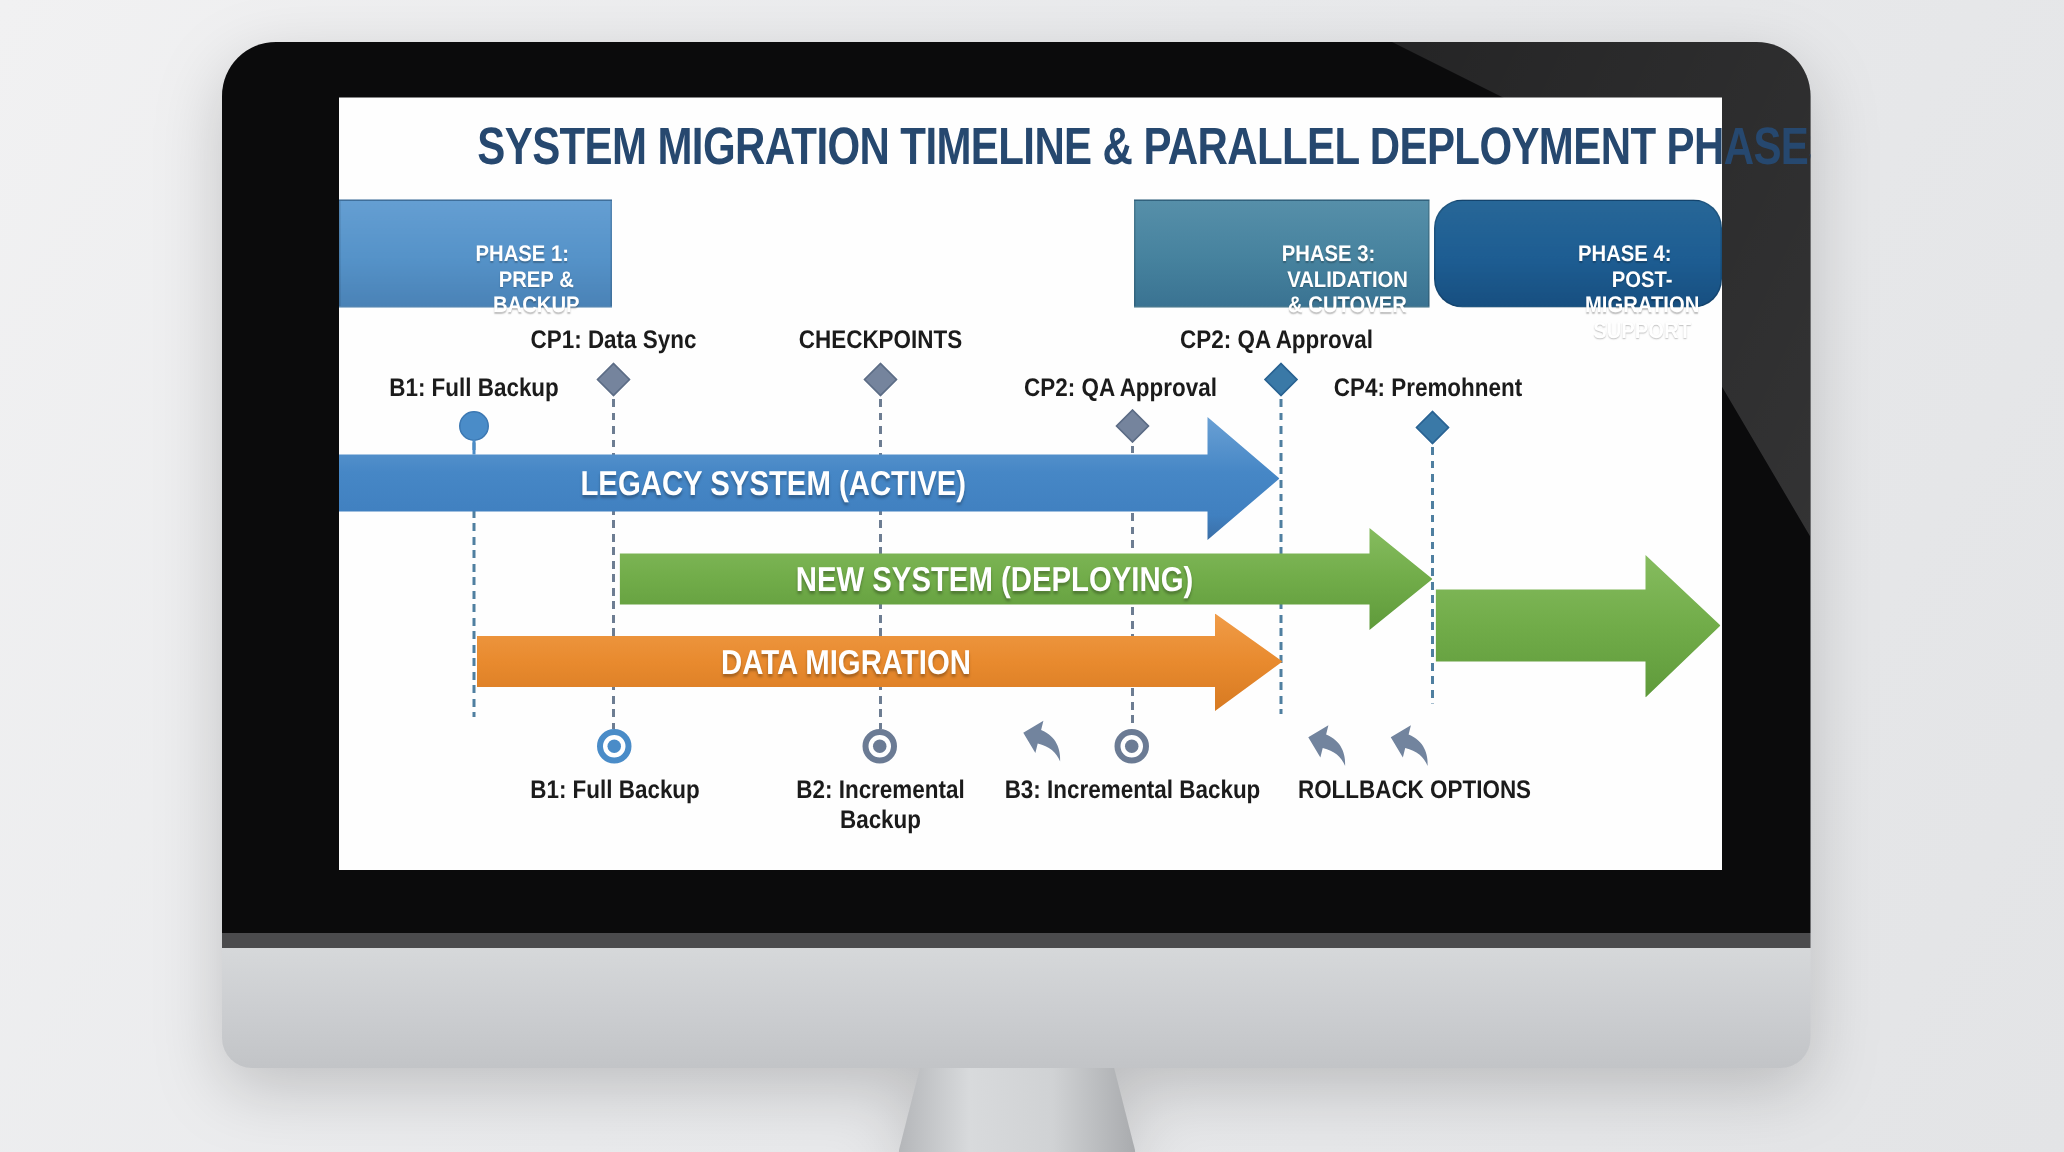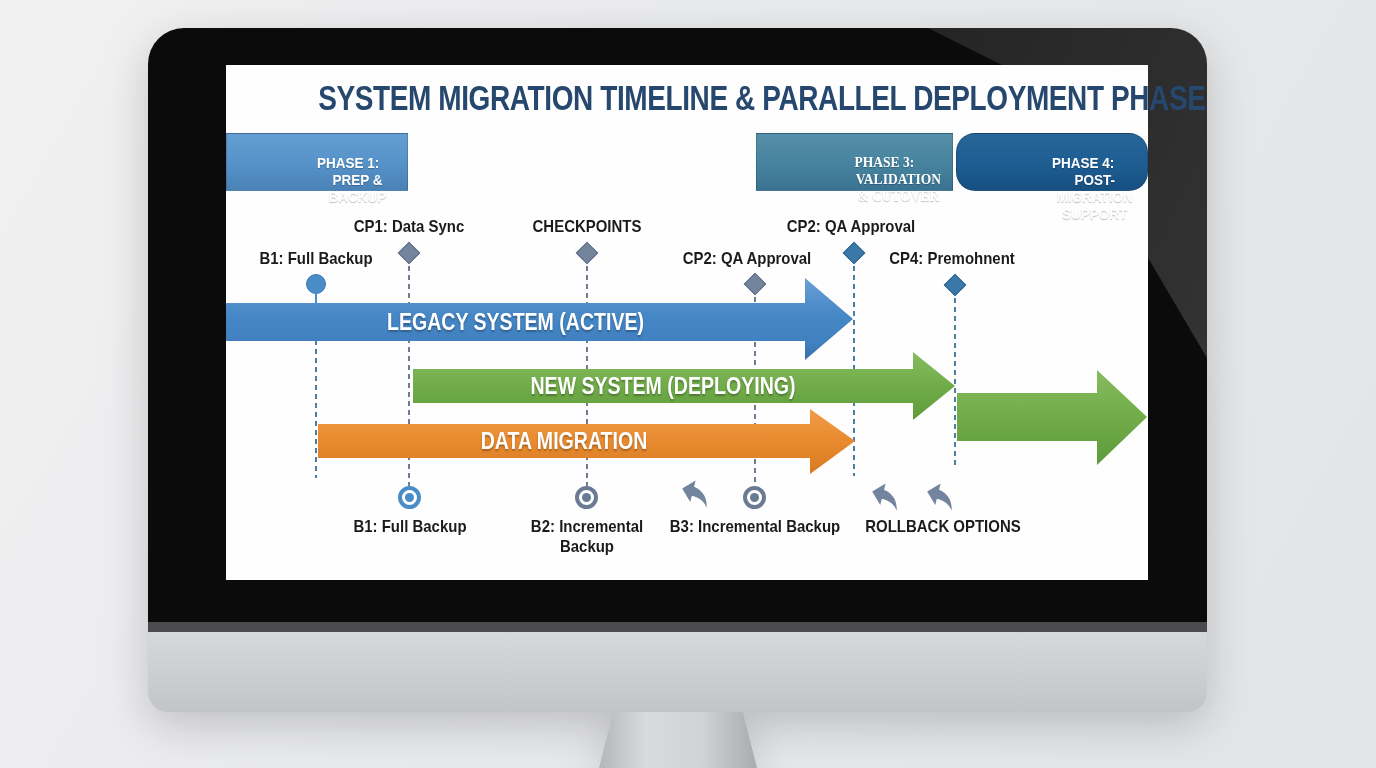--- a/index.html
+++ b/index.html
@@ -23,27 +23,27 @@
     background:linear-gradient(90deg,#b4b6b9 0%,#d8dadc 30%,#d0d2d4 65%,#a9abae 100%);
     clip-path:polygon(9% 0%,91% 0%,100% 100%,0% 100%);}
 
   .slide{position:absolute;left:78px;top:37px;width:922px;height:515px;background:#fefefe;}
   .slide *{position:absolute;box-sizing:border-box;}
 
   .title{left:0;top:12px;width:922px;height:42px;line-height:42px;text-align:center;
     font-size:35px;font-weight:bold;color:#26486f;white-space:nowrap;
     transform:scaleX(0.80);transform-origin:center;letter-spacing:-0.5px;}
 
-  .phase{top:68px;height:58px;display:flex;flex-direction:column;align-items:flex-start;justify-content:center;
+  .phase{top:68px;height:72px;display:flex;flex-direction:column;align-items:flex-start;justify-content:center;
     color:#ffffff;font-weight:bold;font-size:15px;text-align:center;line-height:17px;
     border:1px solid rgba(0,0,0,0.15);text-shadow:0 1px 1px rgba(0,0,0,0.25);}
   .phase .ph-in{position:relative;width:100%;transform:scaleX(0.9);transform-origin:center;}
   .p1{left:0;width:182px;background:linear-gradient(180deg,#649ed2 0%,#5592c8 55%,#4a82b6 100%);}
   .p2{left:185px;width:342px;background:linear-gradient(180deg,#8793a9 0%,#7b89a0 55%,#6e7d95 100%);}
-  .p3{left:530px;width:197px;background:linear-gradient(180deg,#568fa9 0%,#46829e 55%,#3a7392 100%);font-family:Liberation Serif, serif;}
+  .p3{left:530px;width:197px;background:linear-gradient(180deg,#568fa9 0%,#46829e 55%,#3a7392 100%);}
   .p4{left:730px;width:192px;background:linear-gradient(180deg,#276697 0%,#1d5d92 55%,#174f80 100%);border-radius:19px;}
 
   .lbl{font-size:17px;font-weight:bold;color:#1b1b1b;text-align:center;white-space:nowrap;
     transform:scaleX(0.88);transform-origin:center;line-height:20px;}
   .wrap2{white-space:normal;}
 
   .dash{width:2px;z-index:1;}
   .dash.gray{background:repeating-linear-gradient(180deg,#6d7d92 0 5px,transparent 5px 9px);}
   .dash.blue{background:repeating-linear-gradient(180deg,#4f7fa0 0 5px,transparent 5px 9px);}
 

